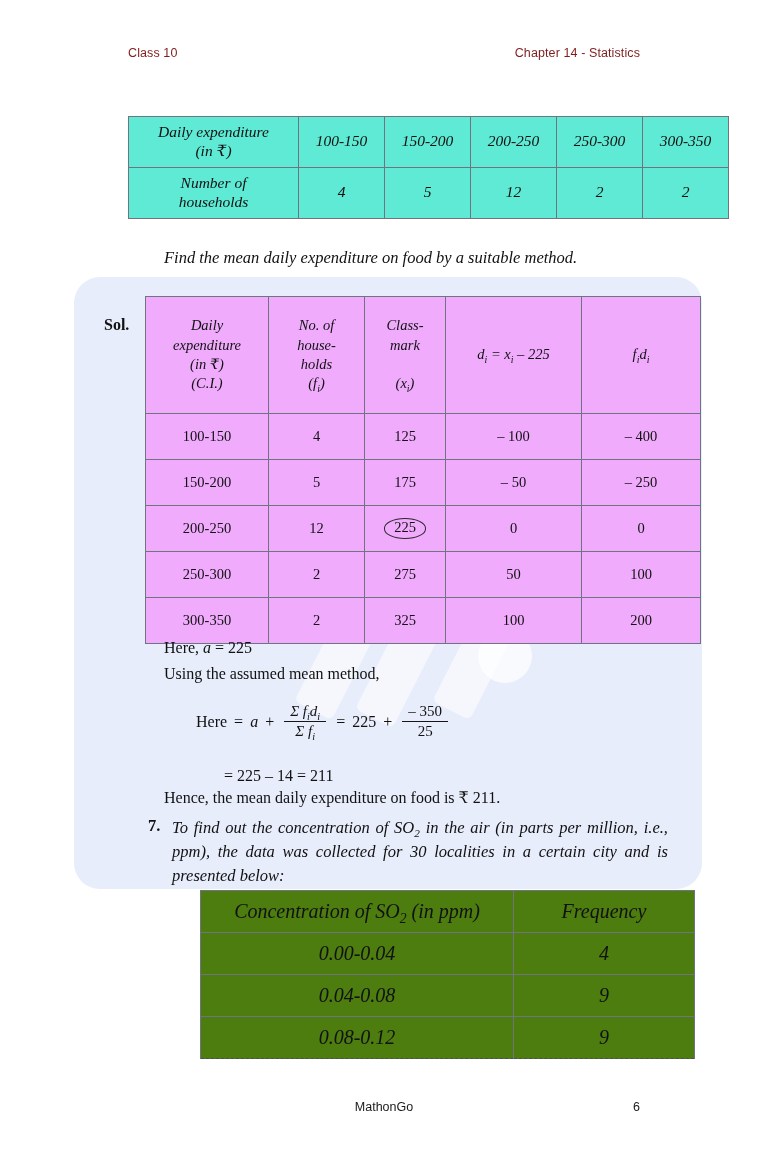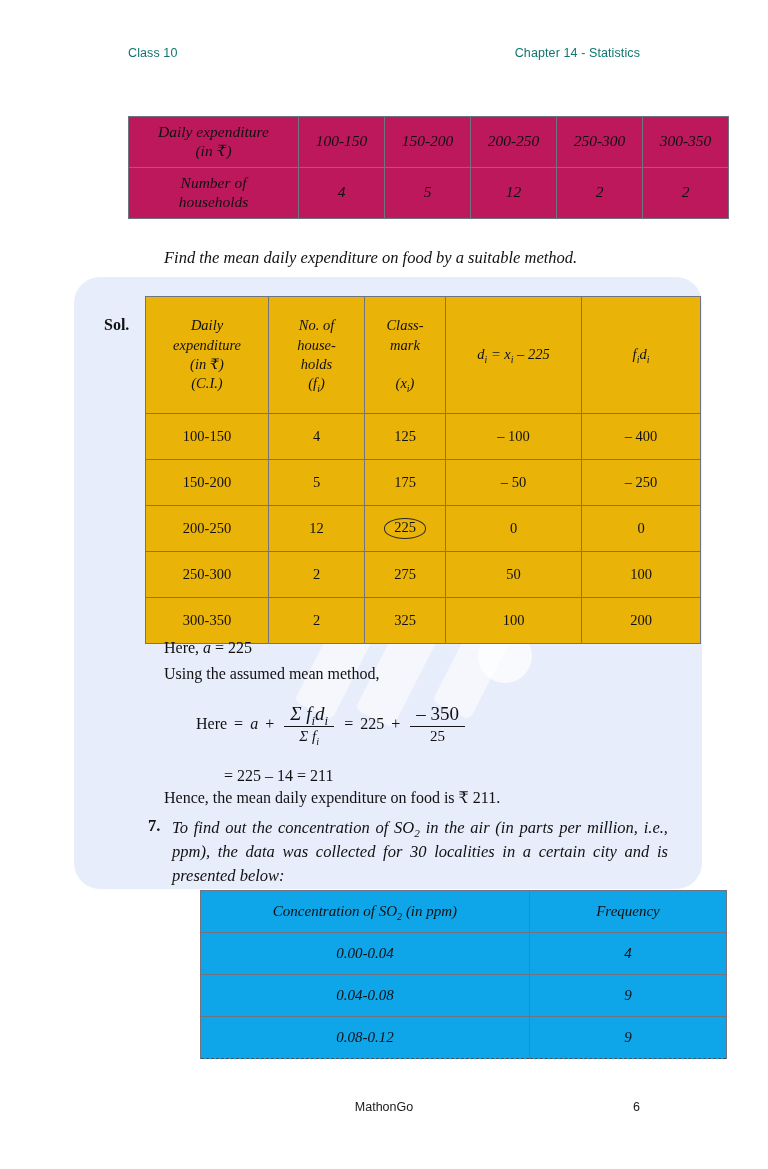--- a/index.html
+++ b/index.html
@@ -26,21 +26,21 @@
   .header {
     position: absolute;
     top: 46px;
     left: 128px;
     width: 512px;
     display: flex;
     justify-content: space-between;
     align-items: baseline;
     font-family: "Liberation Sans", "DejaVu Sans", sans-serif;
     font-size: 12.5px;
-    color: #0f766e;
+    color: #7f1d1d;
     letter-spacing: .1px;
   }
 
   
   .blue-panel {
     position: absolute;
     left: 74px;
     top: 277px;
     width: 628px;
     height: 612px;
@@ -79,21 +79,21 @@
     font-weight: normal;
     font-style: italic;
   }
 
   
   .t1-wrap {
     position: absolute;
     left: 128px;
     top: 116px;
   }
-  .t1 { background: #be185d; }
+  .t1 { background: #5eead4; }
   .t1 td {
     font-size: 15.5px;
     line-height: 1.22;
     padding: 6px 4px;
     height: 44px;
     box-sizing: border-box;
   }
   .t1 .lbl { width: 170px; }
   .t1 .dat { width: 86px; }
 
@@ -120,21 +120,21 @@
     font-family: "Liberation Serif", "DejaVu Serif", serif;
   }
 
   
   .t2-wrap {
     position: absolute;
     left: 145px;
     top: 296px;
   }
   .t2 td {
-    background: #eab308;
+    background: #f0abfc;
     font-size: 14.5px;
     padding: 4px 3px;
     font-style: normal;
     line-height: 1.3;
     margin-top: 20px;
   }
   .t2 .hd {
     font-style: italic;
     height: 108px;
     vertical-align: middle;
@@ -186,21 +186,21 @@
   .frac {
     display: inline-flex;
     flex-direction: column;
     align-items: center;
     vertical-align: middle;
     margin: 0 3px;
   }
   .frac .num {
     padding: 0 6px 1px 6px;
     border-bottom: 1.2px solid #161616;
-    font-size: 19px;
+    font-size: 15px;
     white-space: nowrap;
   }
   .frac .den {
     padding: 1px 6px 0 6px;
     font-size: 15px;
     white-space: nowrap;
   }
 
   
   .q7-num {
@@ -222,24 +222,24 @@
     text-align-last: left;
   }
 
   
   .t3-wrap {
     position: absolute;
     left: 200px;
     top: 890px;
   }
   .t3 td {
-    background: #0ea5e9;
-    font-size: 15px;
+    background: #4d7c0f;
+    font-size: 20px;
     height: 37px;
-    padding: 2px 18px;
+    padding: 2px 10px;
   }
   .t3 .c1 { width: 292px; }
   .t3 .c2 { width: 160px; }
   .t3 tr.last td {
     border-bottom: 1.6px dashed #4b4f58;
   }
 
   
   .footer {
     position: absolute;

